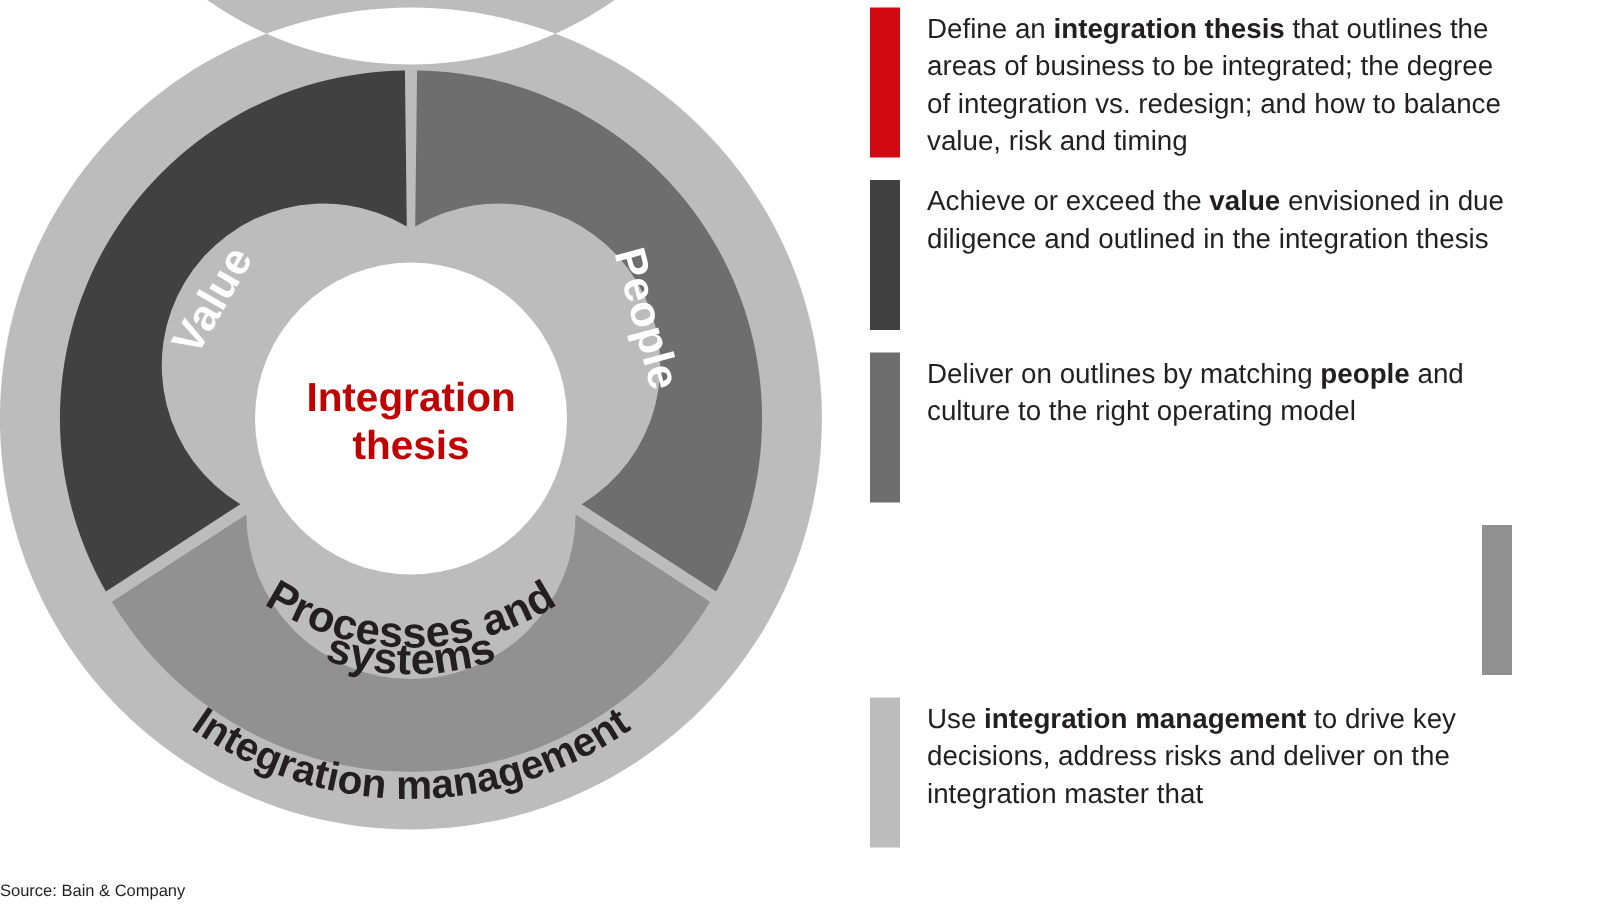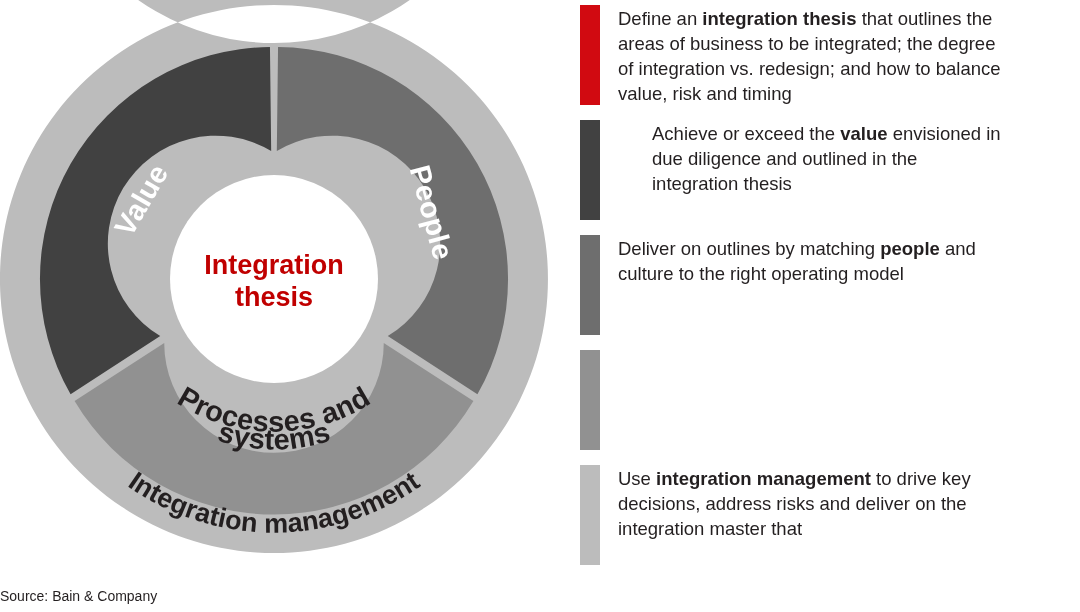--- a/index.html
+++ b/index.html
@@ -56,20 +56,21 @@
     width: 500px;
     height: 575px;
   }
   .legend-row {
     position: absolute;
     left: 0;
     width: 428px;
     height: 100px;
     display: flex;
     align-items: flex-start;
+    justify-content: flex-end;
   }
   .legend-bar {
     width: 20px;
     height: 100px;
     flex: 0 0 20px;
   }
   .legend-text {
     margin-left: 18px;
     font-family: "Liberation Sans", sans-serif;
     font-size: 18.5px;
@@ -78,21 +79,21 @@
     padding-top: 1px;
   }
   .legend-text b { font-weight: bold; }
 
   
   #source {
     position: absolute;
     left: 0;
     top: 588px;
     font-family: "Liberation Sans", sans-serif;
-    font-size: 14px;
+    font-size: 11px;
     color: #231f20;
   }
 </style>
 </head>
 <body>
 
 <div id="diagram">
   <svg width="560" height="570" viewBox="0 0 560 570" xmlns="http://www.w3.org/2000/svg">
     <defs>
 
@@ -157,21 +158,21 @@
       <textPath href="#ringArc" startOffset="50%" text-anchor="middle">Integration management</textPath>
     </text>
   </svg>
 </div>
 
 <div id="legend">
     <div class="legend-row" style="top: 5px;">
       <div class="legend-bar" style="background: rgb(209, 10, 17);"></div>
       <div class="legend-text"><span>Define an </span><b>integration thesis</b><span> that outlines the areas of business to be integrated; the degree of integration vs. redesign; and how to balance value, risk and timing</span></div>
     </div>
-    <div class="legend-row" style="top: 120px; gap: 34px;">
+    <div class="legend-row" style="top: 120px;">
       <div class="legend-bar" style="background: rgb(65, 65, 65);"></div>
       <div class="legend-text"><span>Achieve or exceed the </span><b>value</b><span> envisioned in due diligence and outlined in the integration thesis</span></div>
     </div>
     <div class="legend-row" style="top: 235px;">
       <div class="legend-bar" style="background: rgb(110, 110, 110);"></div>
       <div class="legend-text"><span>Deliver on outlines by matching </span><b>people</b><span> and culture to the right operating model</span></div>
     </div>
     <div class="legend-row" style="top: 350px;">
       <div class="legend-bar" style="background: rgb(145, 145, 145);"></div>
     </div>

